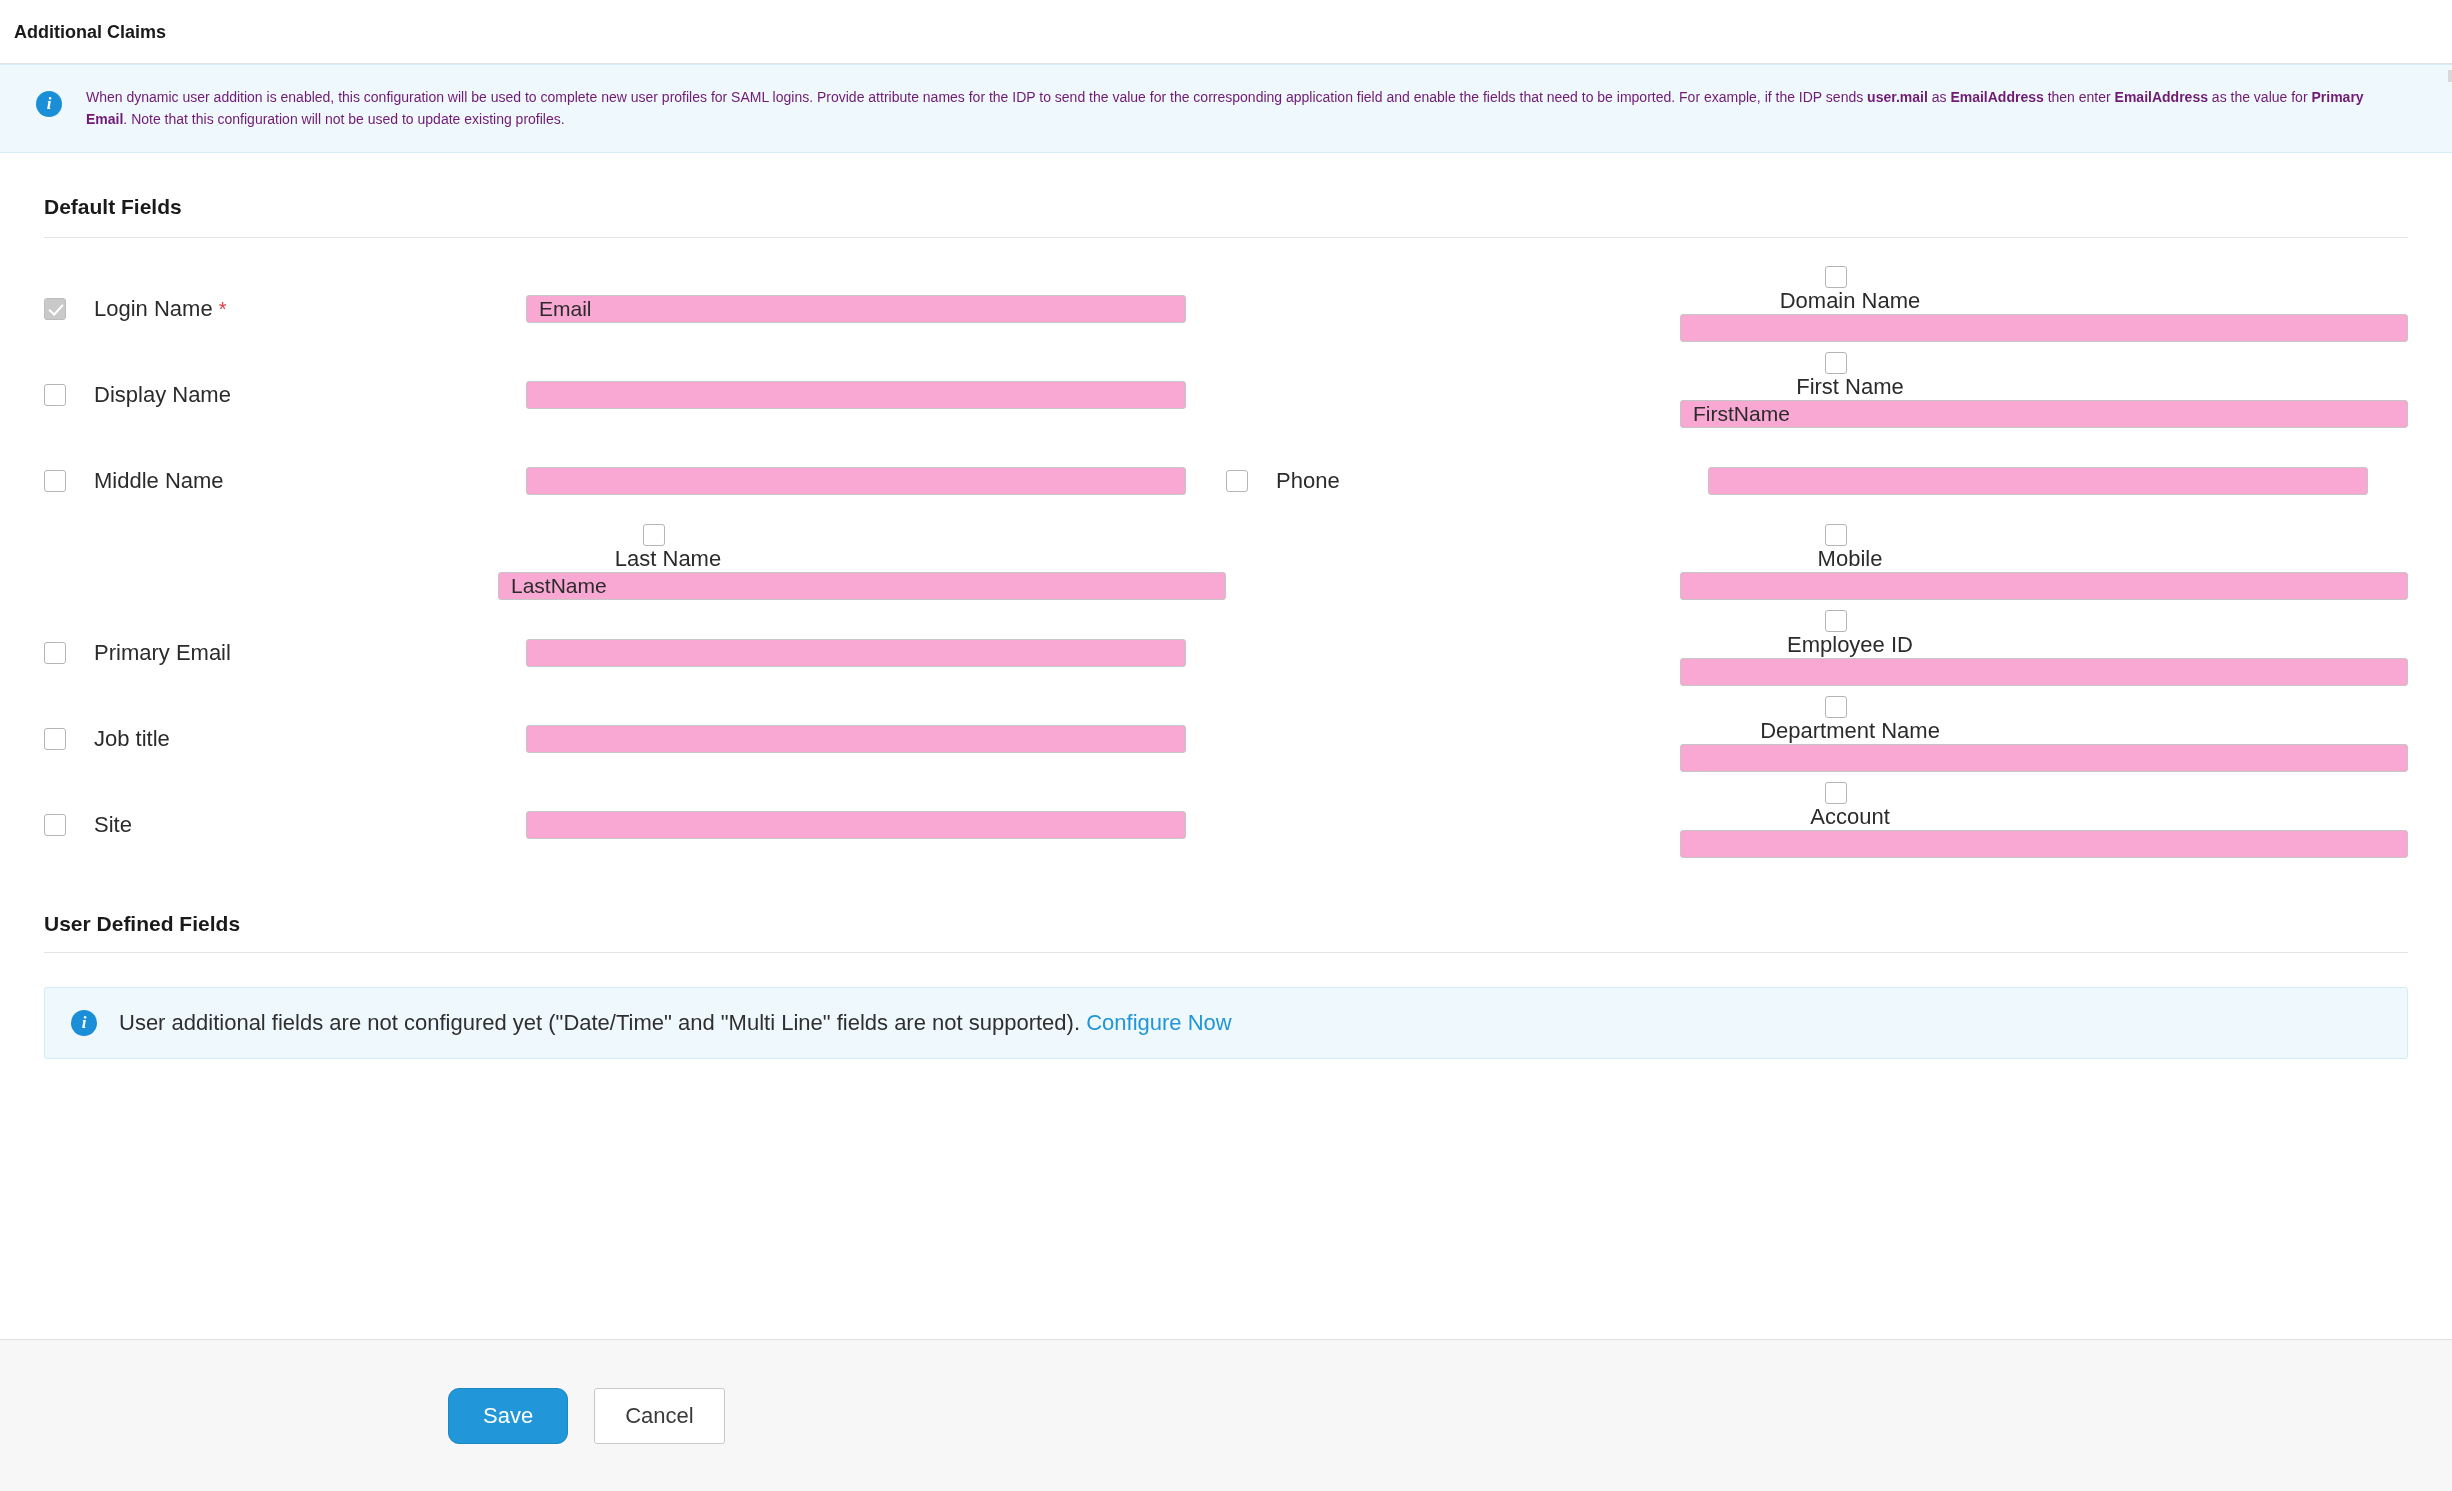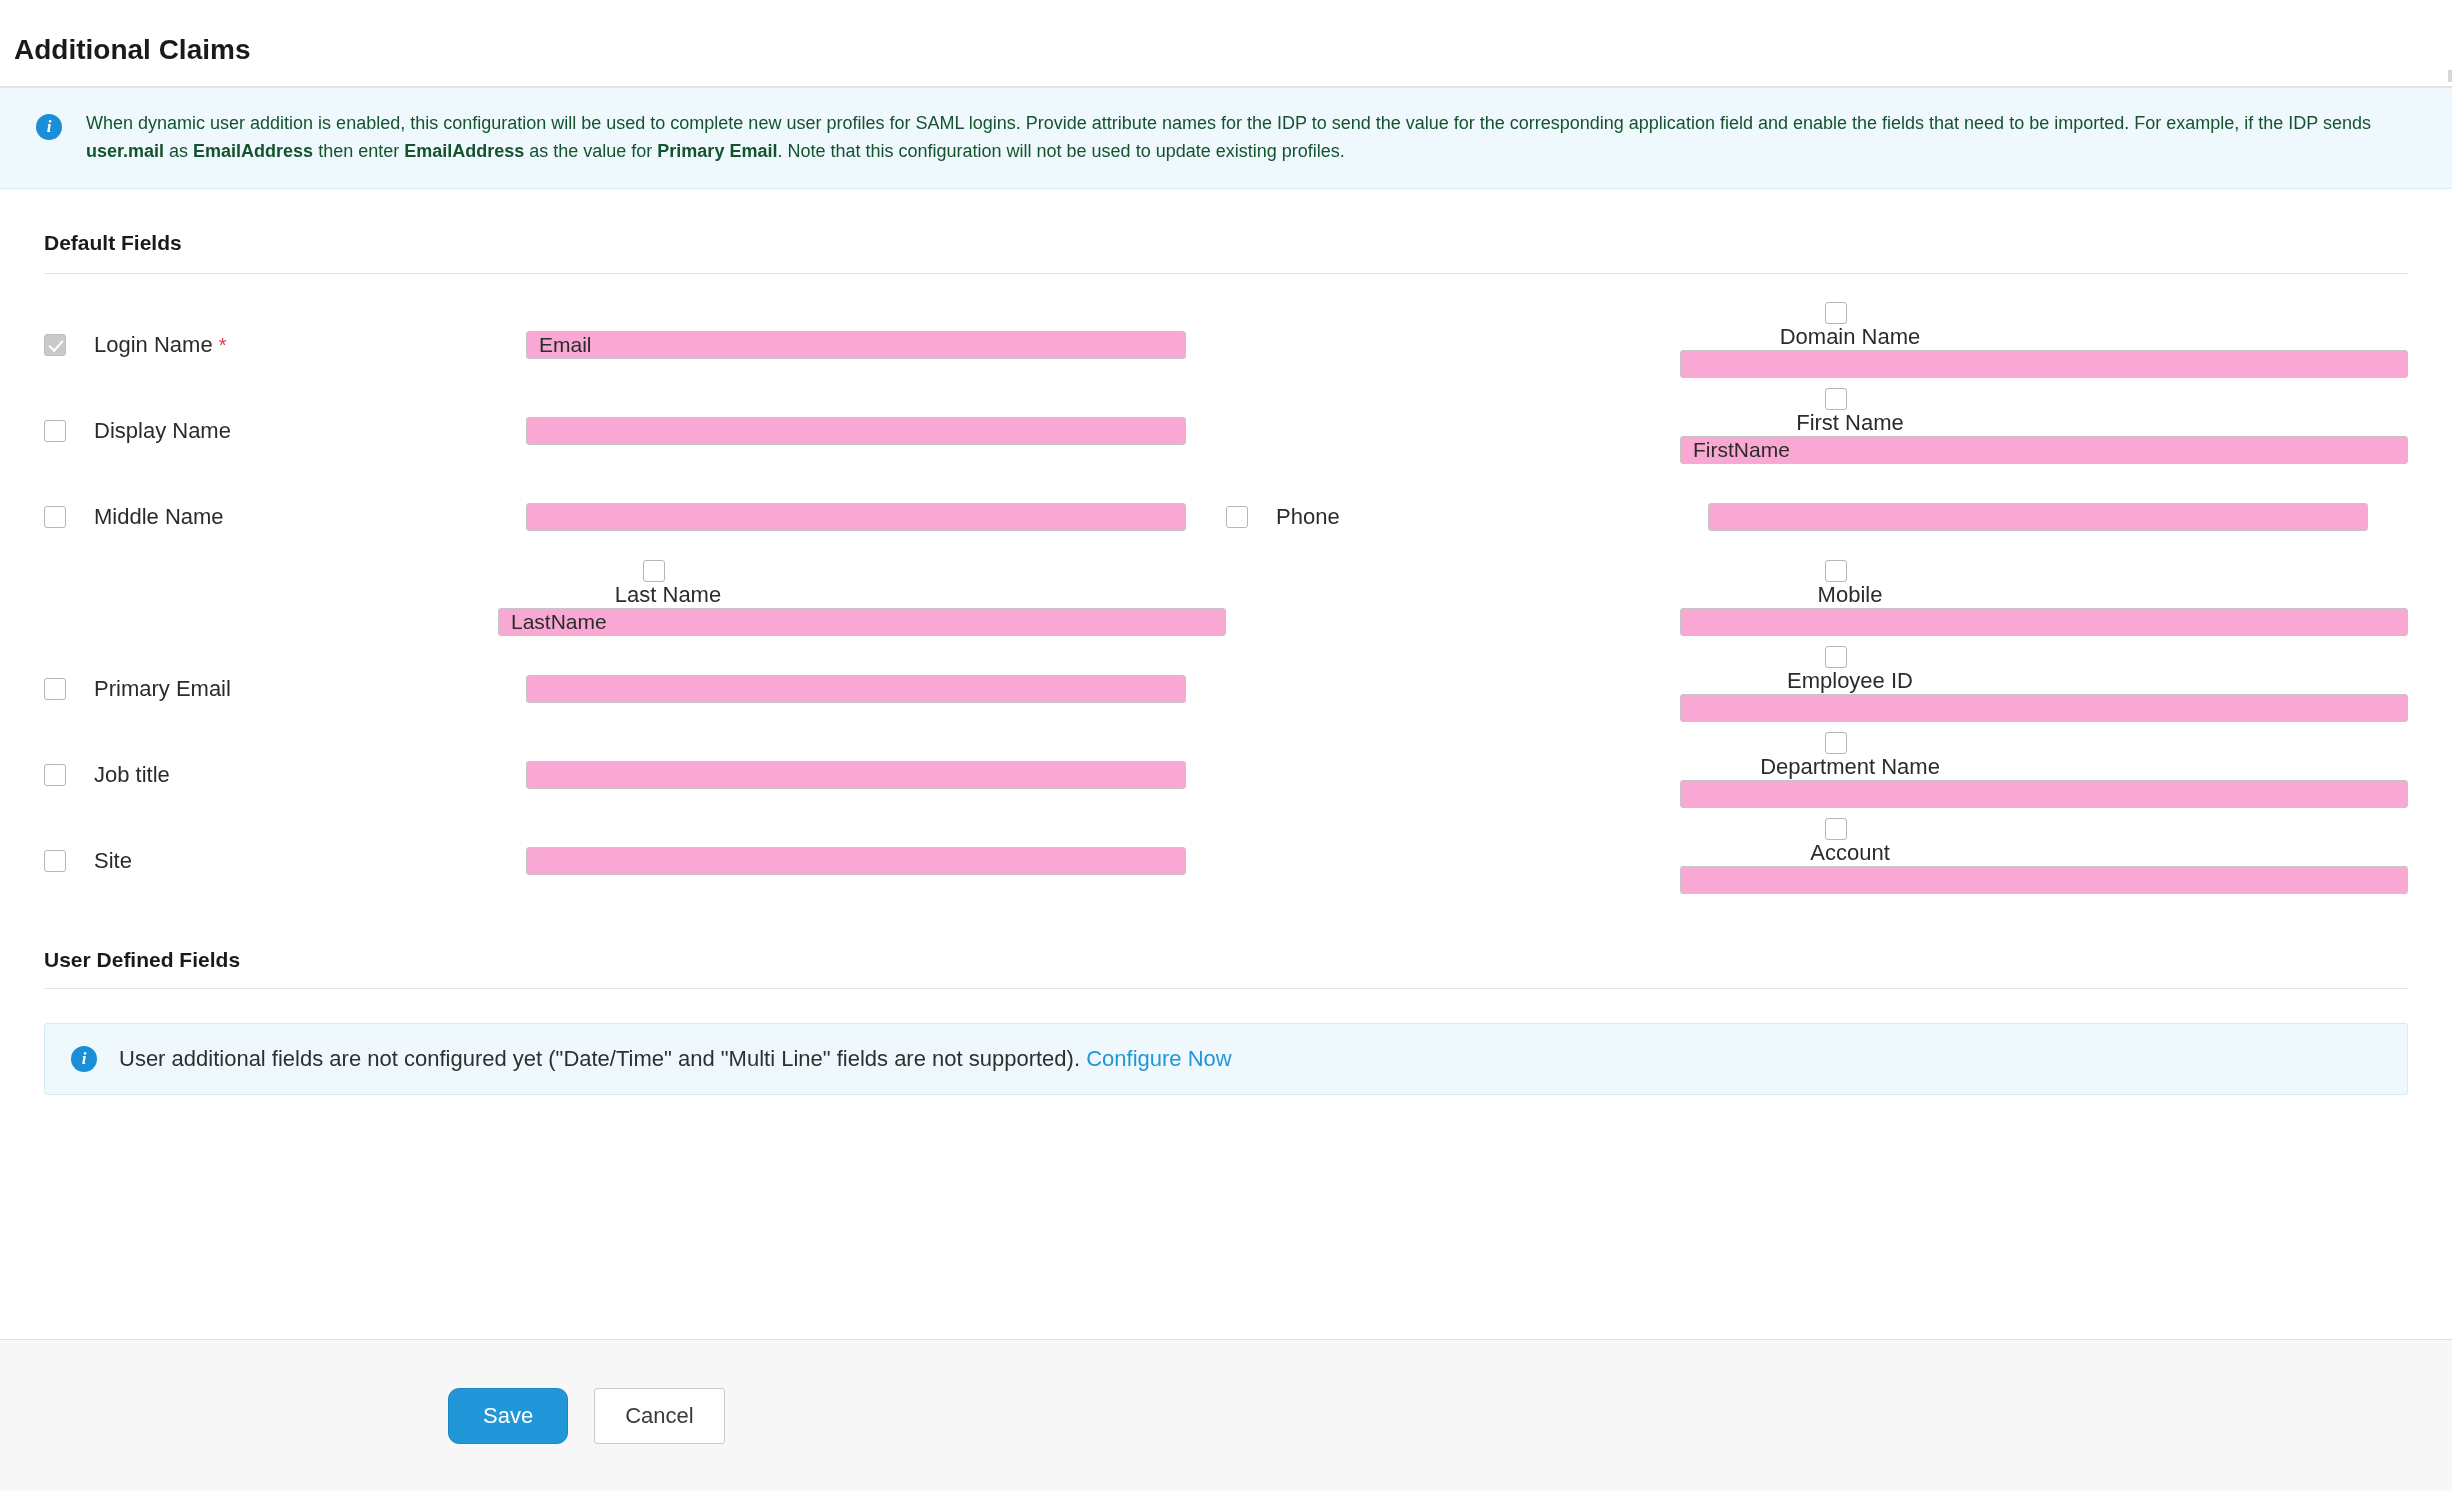--- a/index.html
+++ b/index.html
@@ -13,22 +13,22 @@
   body {
     width: 2452px;
     height: 1491px;
     overflow: hidden;
     position: relative;
     font-size: 22px;
   }
 
   
   .page-header {
-    padding: 34px 0 20px 14px;
-    font-size: 28px;
+    padding: 22px 0 20px 14px;
+    font-size: 18px;
     font-weight: bold;
     color: #1a1a1a;
   }
   .header-rule {
     height: 1px;
     background: #e2e2e2;
     width: 100%;
   }
 
   
@@ -52,23 +52,23 @@
     font-size: 17px;
     font-weight: bold;
     font-style: italic;
     font-family: "Liberation Serif", serif;
     display: flex;
     align-items: center;
     justify-content: center;
     margin-top: 4px;
   }
   .info-text {
-    font-size: 18px;
+    font-size: 14px;
     line-height: 1.55;
-    color: #14532d;
+    color: #701a75;
     max-width: 2300px;
   }
   .info-text b { font-weight: bold; }
 
   
   .section-title {
     font-size: 21px;
     font-weight: bold;
     color: #1a1a1a;
     padding: 42px 0 18px 44px;

